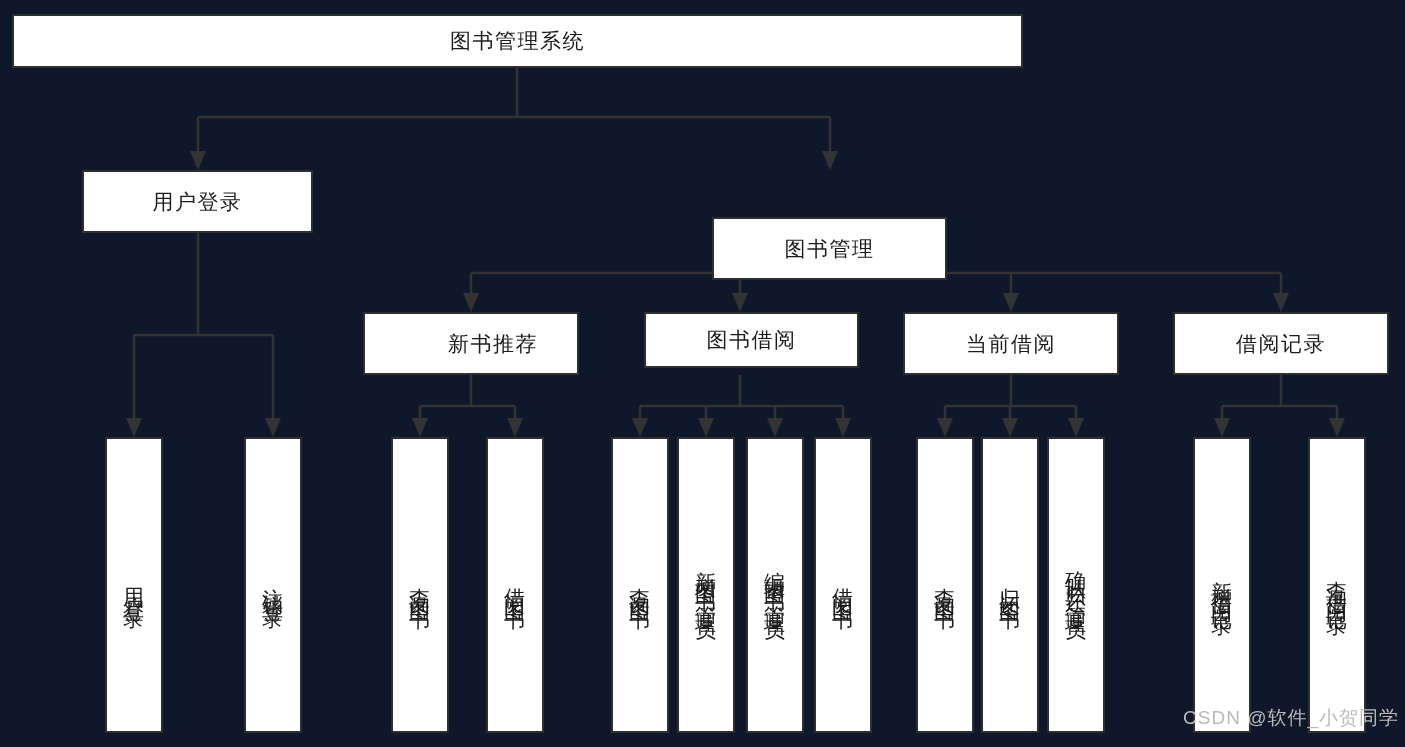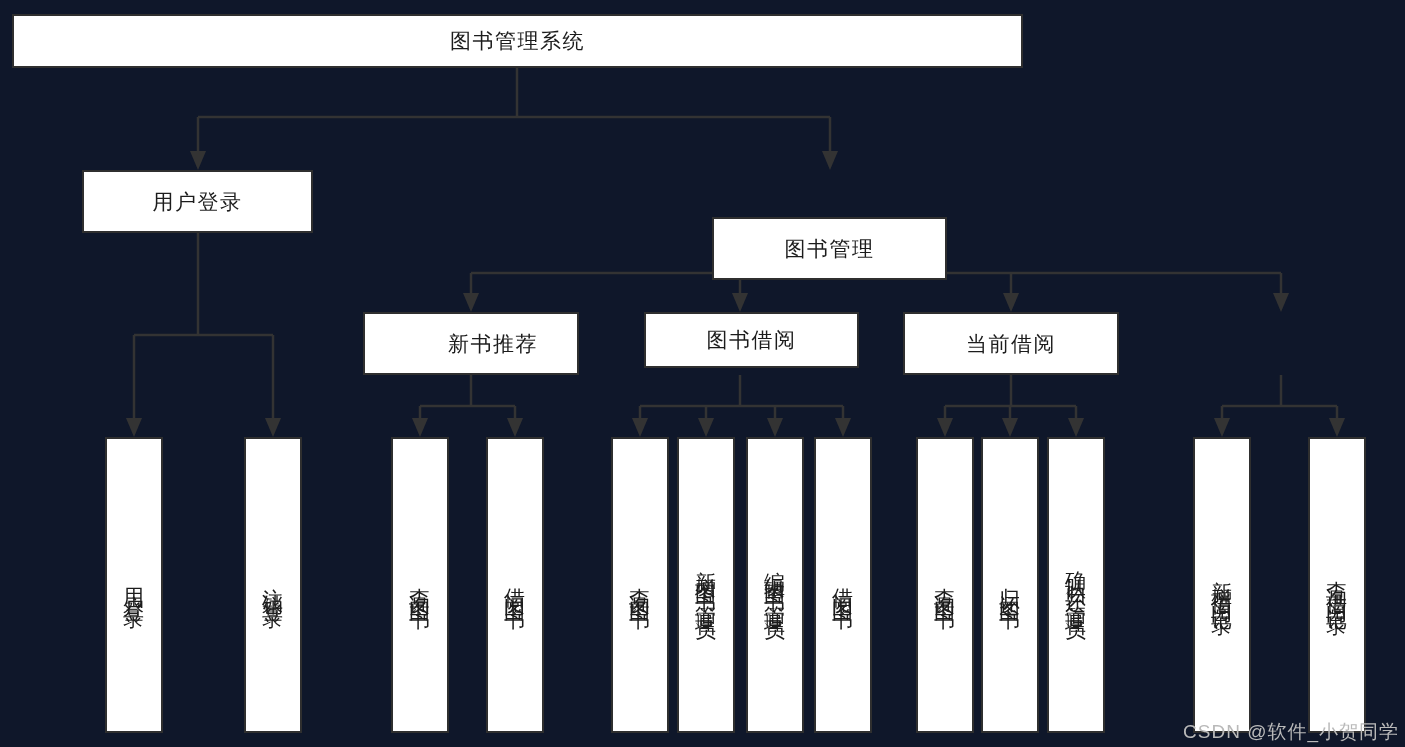--- a/index.html
+++ b/index.html
@@ -61,21 +61,21 @@
   .l-7  { left: 746px; }
   .l-8  { left: 814px; }
   .l-9  { left: 916px; }
   .l-10 { left: 981px; }
   .l-11 { left: 1047px; }
   .l-12 { left: 1193px; }
   .l-13 { left: 1308px; }
   .watermark {
     position: absolute;
     right: 6px;
-    bottom: 2px;
+    bottom: 16px;
     font-size: 19px;
     letter-spacing: 1px;
     color: #b9b9b9;
     white-space: nowrap;
   }
 </style>
 </head>
 <body>
 
 <div class="canvas">
@@ -133,20 +133,23 @@
 
   <div class="box h n-rec">
     <span>新书推荐</span>
   </div>
   <div class="box h n-bb">
     <span>图书借阅</span>
   </div>
   <div class="box h n-cb">
     <span>当前借阅</span>
   </div>
+  <div class="box h n-br">
+    <span>借阅记录</span>
+  </div>
 
   <div class="box v leaf l-1">
     <span>用户登录</span>
   </div>
   <div class="box v leaf l-2">
     <span>注销登录</span>
   </div>
   <div class="box v leaf l-3">
     <span>查询图书</span>
   </div>

